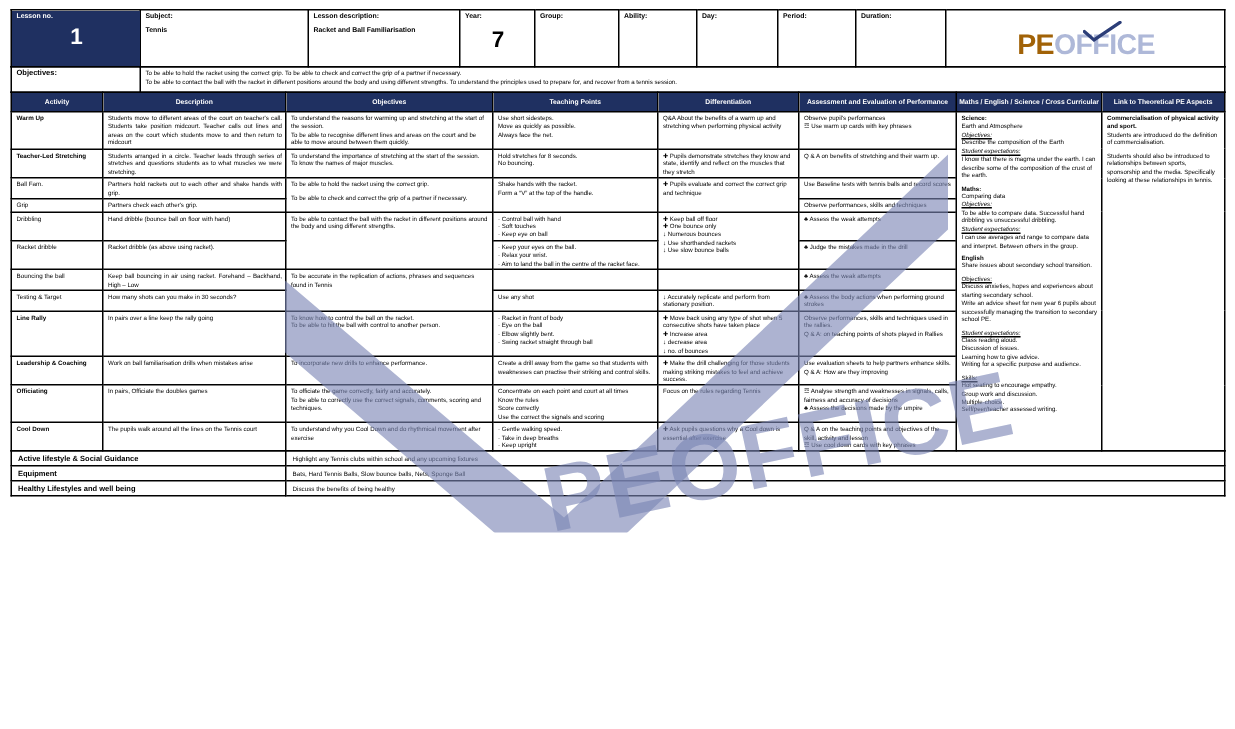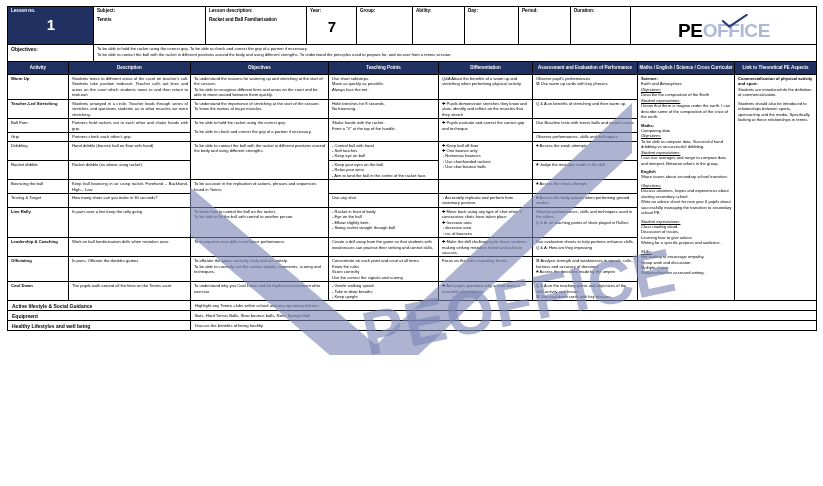--- a/index.html
+++ b/index.html
@@ -81,21 +81,21 @@
     display: inline-block;
     margin-top: 9px;
   }
   .logo-text {
     font-size: 19px;
     font-weight: bold;
     letter-spacing: -0.4px;
     font-family: "Liberation Sans", sans-serif;
     line-height: 1;
   }
-  .logo-pe { color: #000000; }
+  .logo-pe { color: #a16207; }
   .logo-office { color: #AEB8D8; }
   .tick {
     position: absolute;
     top: -7px;
     left: 44px;
     width: 26px;
     height: 14px;
   }
 
   

